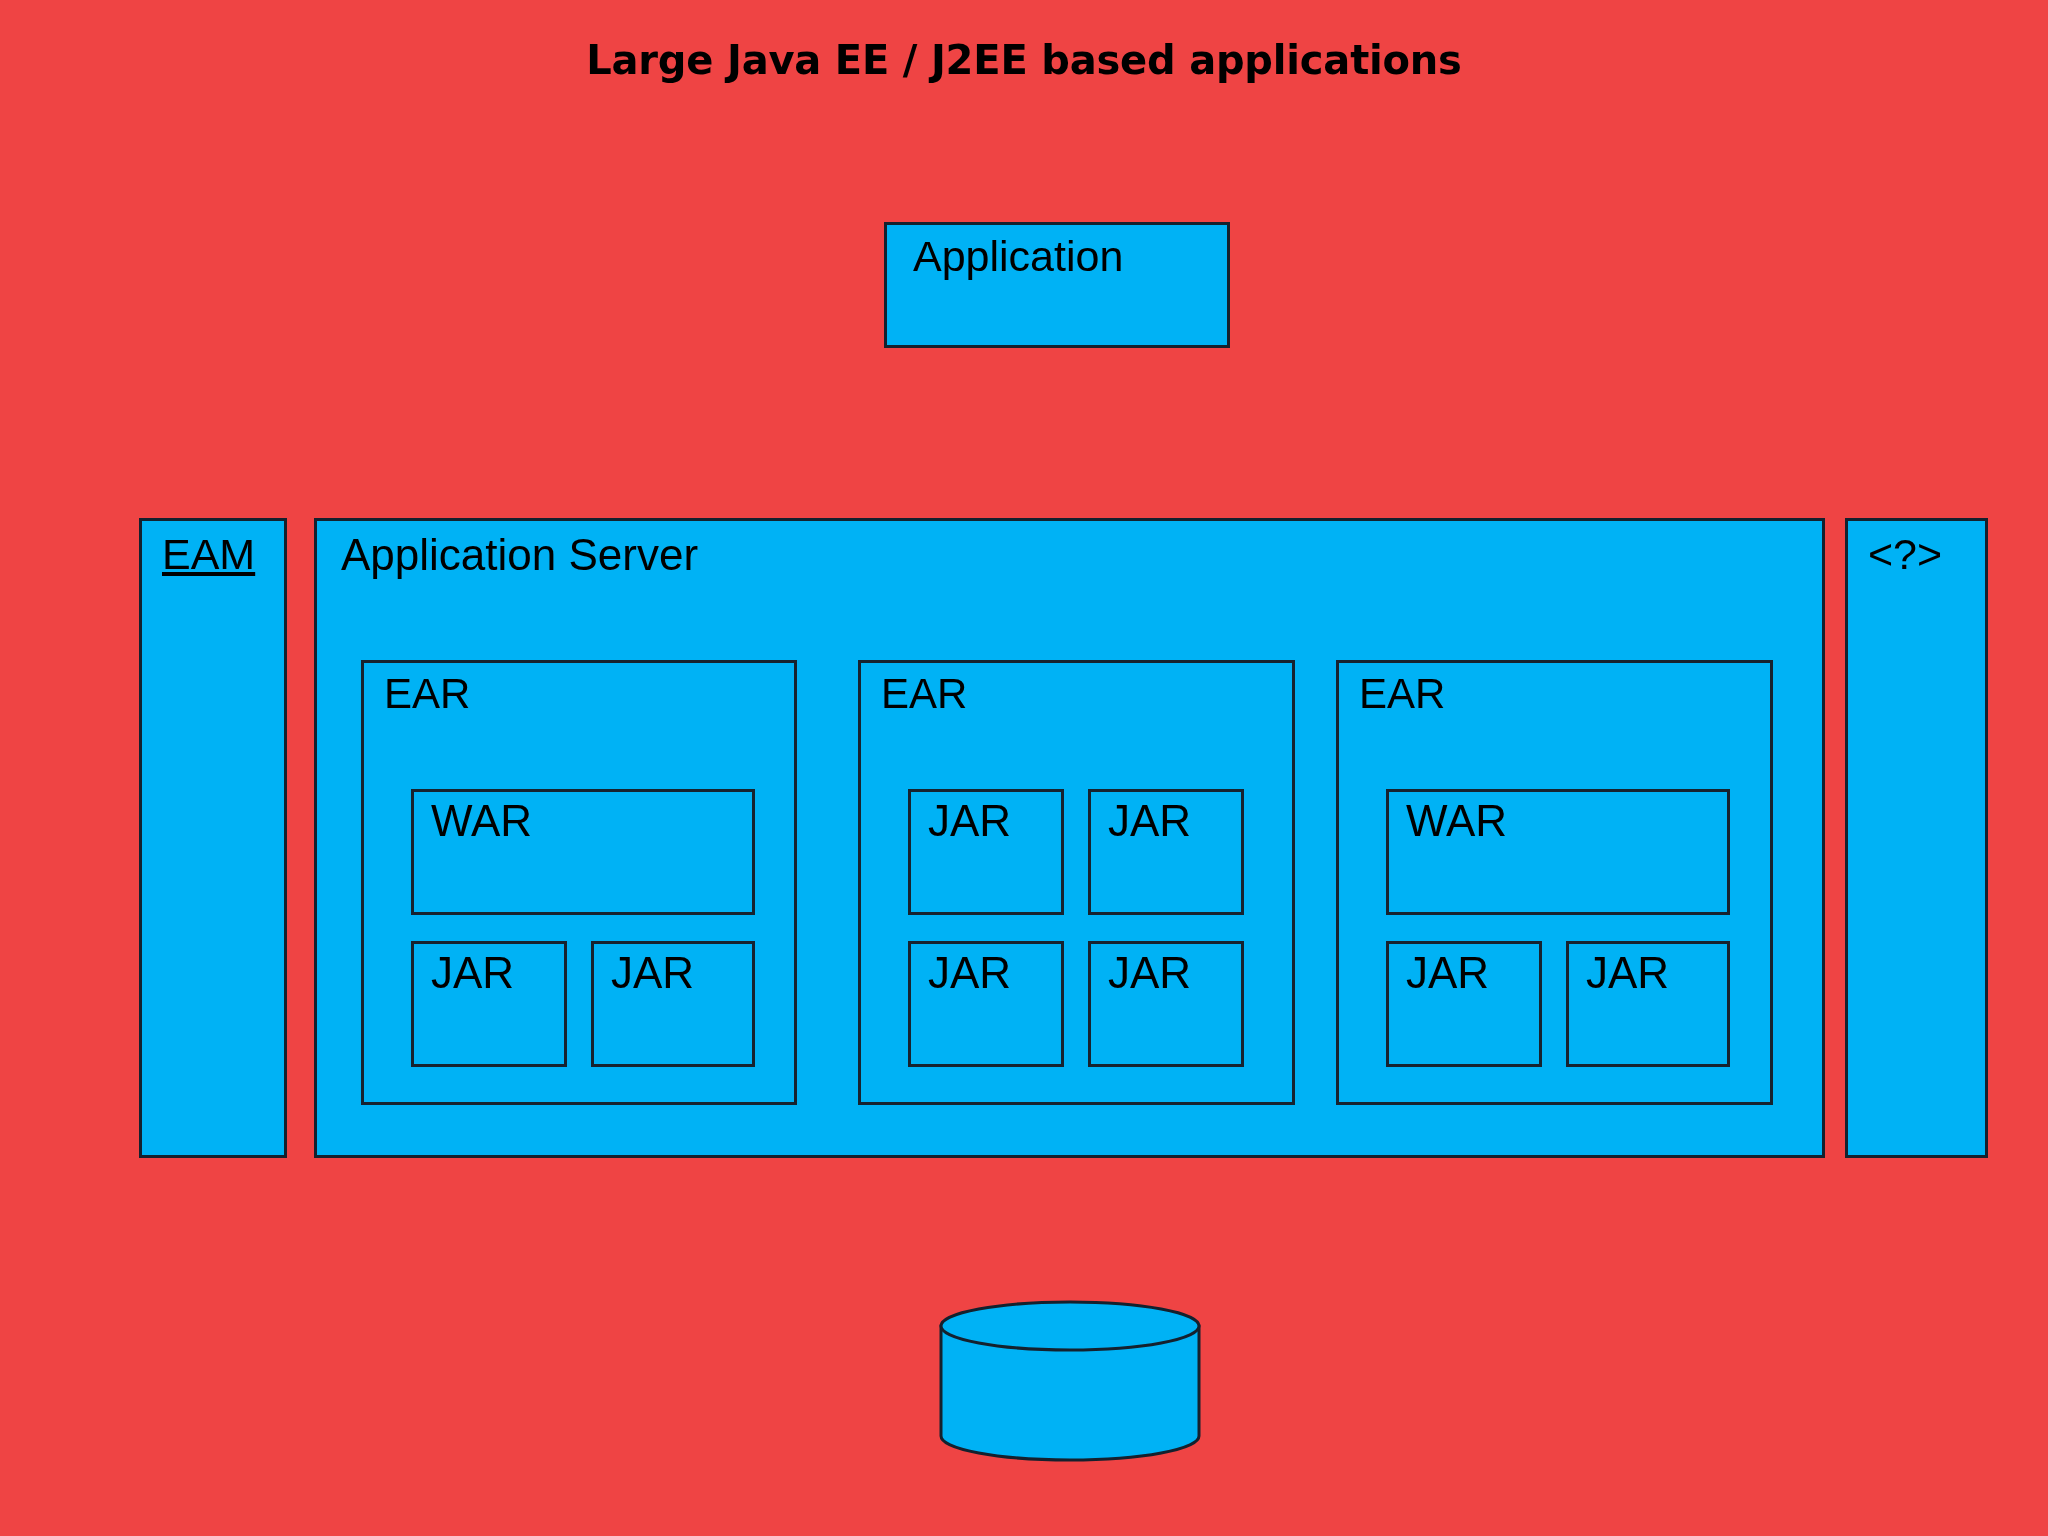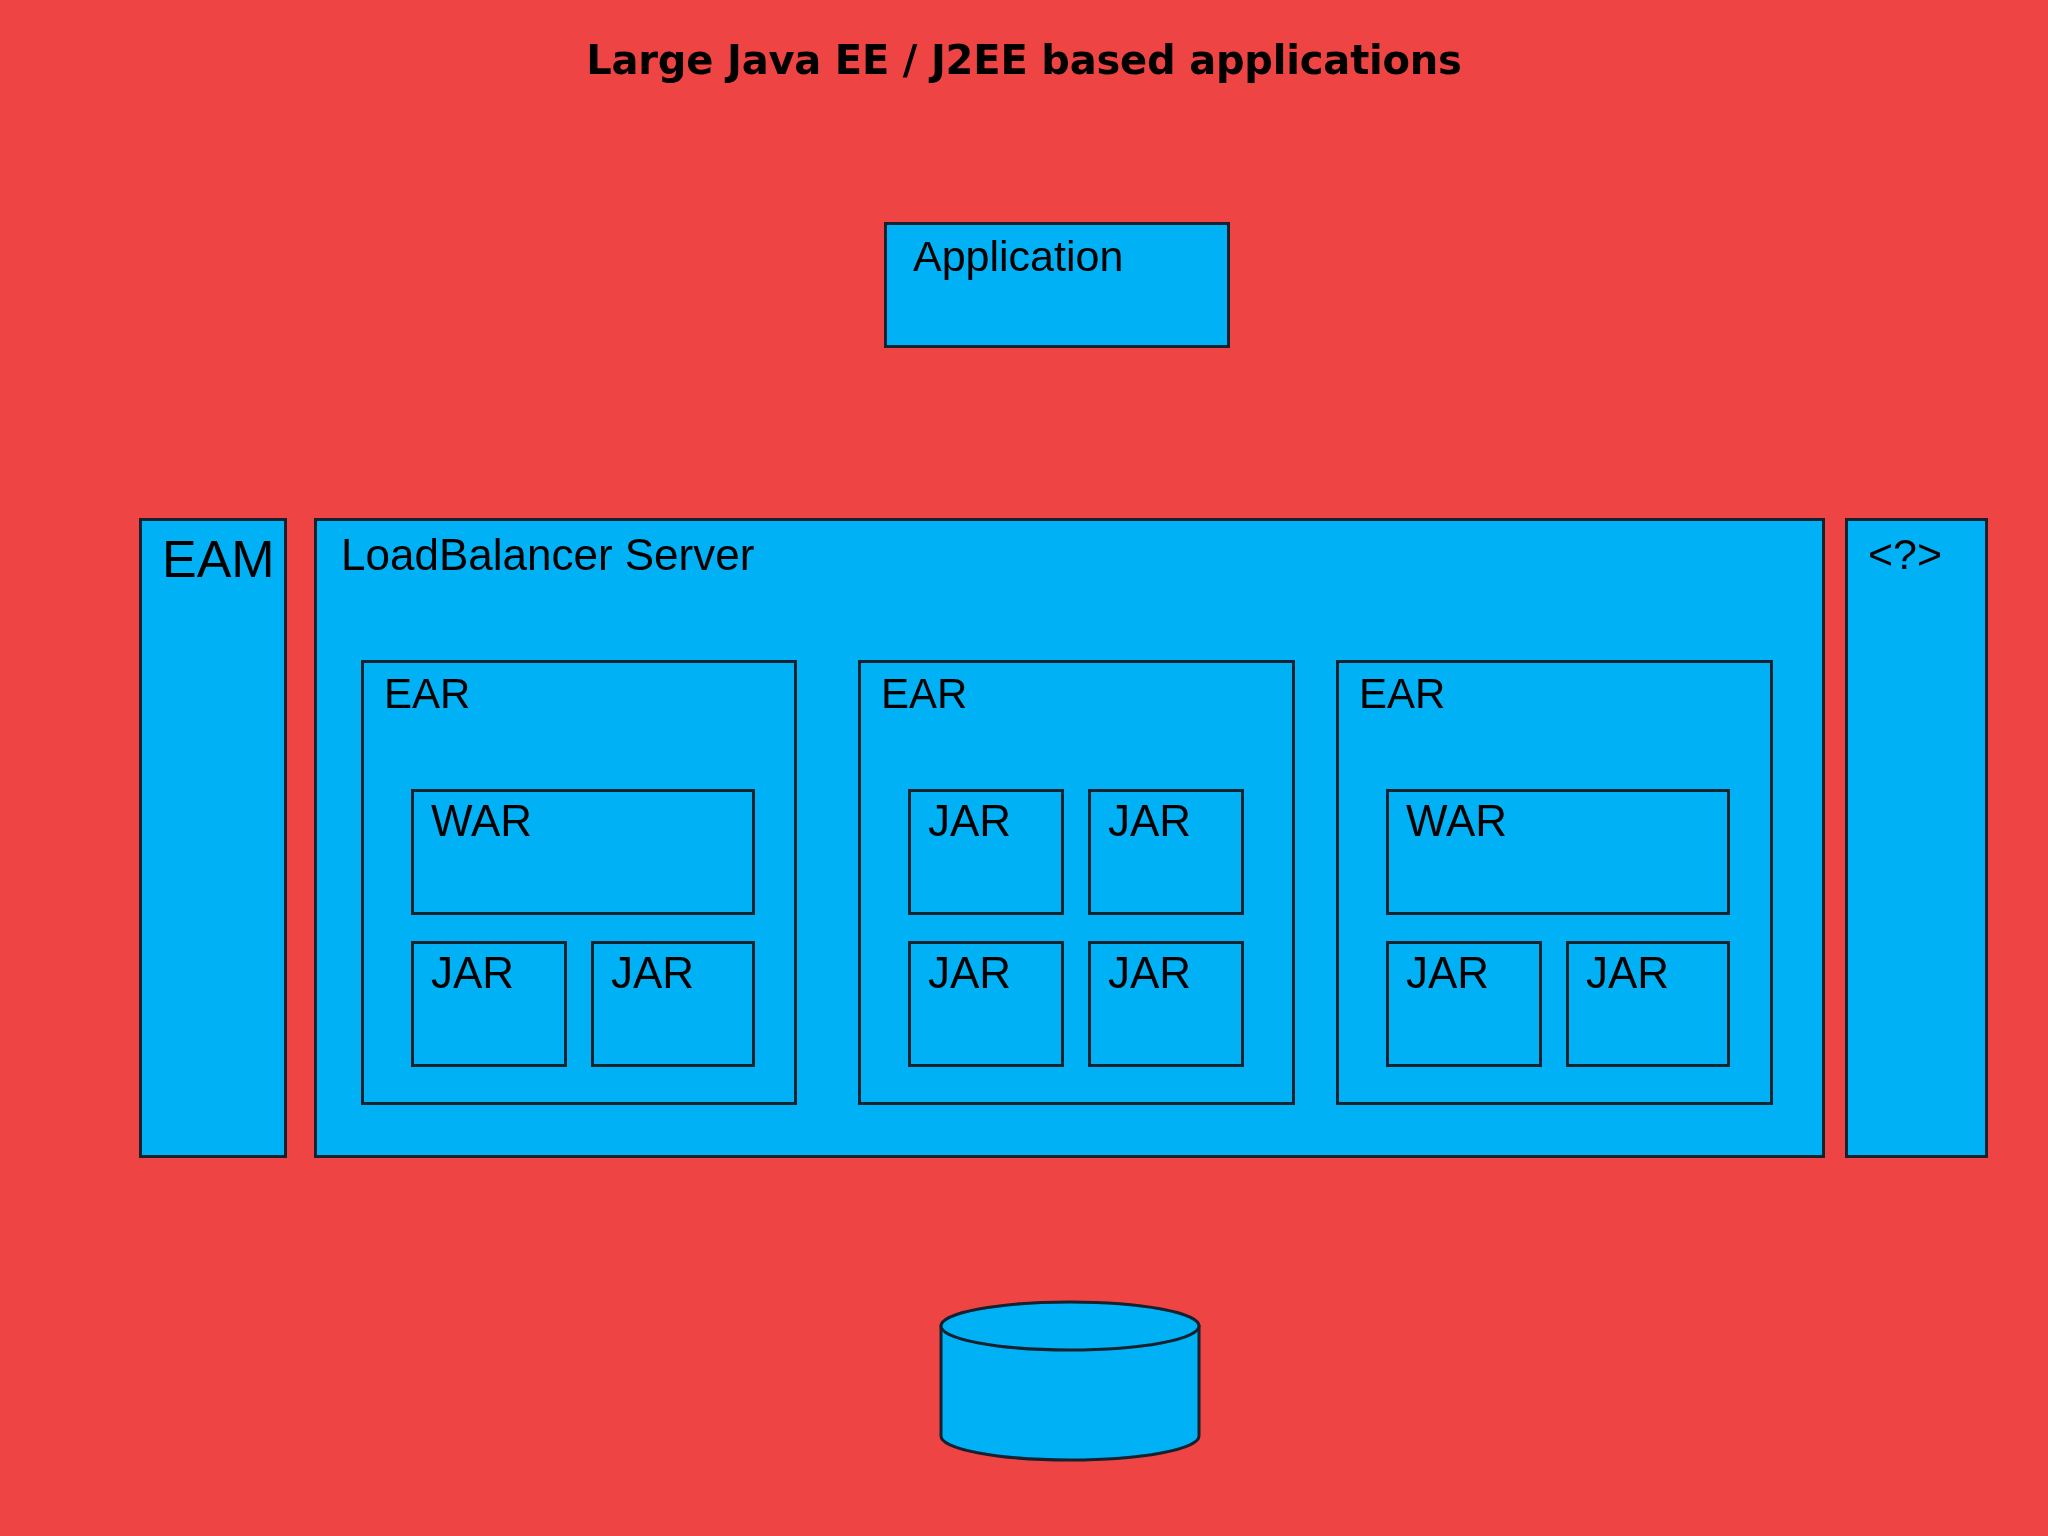--- a/index.html
+++ b/index.html
@@ -79,21 +79,22 @@
   
   #eam-box {
     left: 139px;
     top: 518px;
     width: 148px;
     height: 640px;
   }
   #eam-box .node-label {
     left: 20px;
     top: 10px;
-    font-size: 52px;
+    font-size: 43px;
+    text-decoration: underline;
   }
 
   
   #unknown-box {
     left: 1845px;
     top: 518px;
     width: 143px;
     height: 640px;
   }
   #unknown-box .node-label {
@@ -178,21 +179,21 @@
 
   <div class="node" id="load-balancer">
     <span class="node-label">Application</span>
   </div>
 
   <div class="node" id="eam-box">
     <span class="node-label">EAM</span>
   </div>
 
   <div class="node" id="app-server">
-    <span class="node-label">LoadBalancer Server</span>
+    <span class="node-label">Application Server</span>
 
     <div class="node inner ear lay-war" id="ear-1">
       <span class="node-label">EAR</span>
 
       <div class="artifact war-box">
         <span class="node-label">WAR</span>
       </div>
       <div class="artifact jar-row-bottom jar-left">
         <span class="node-label">JAR</span>
       </div>

